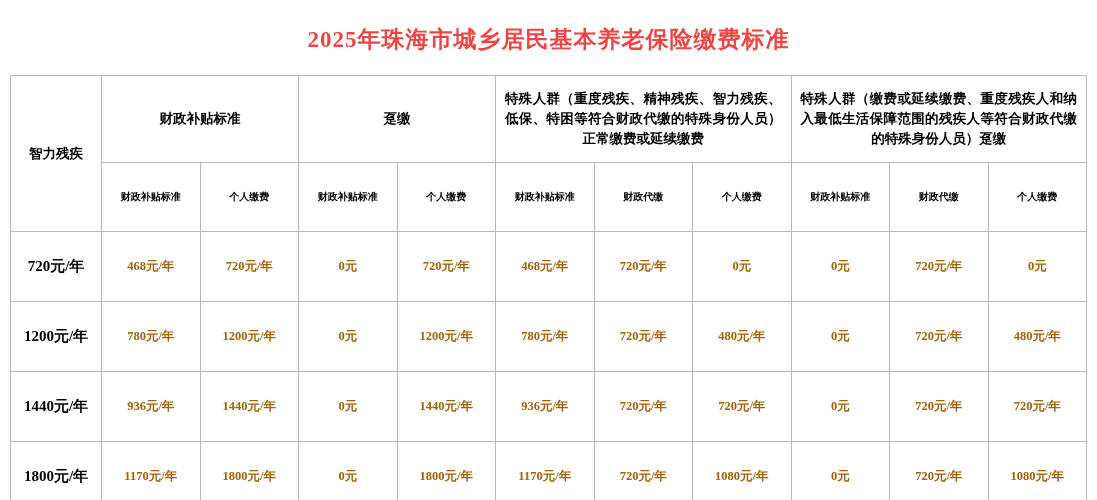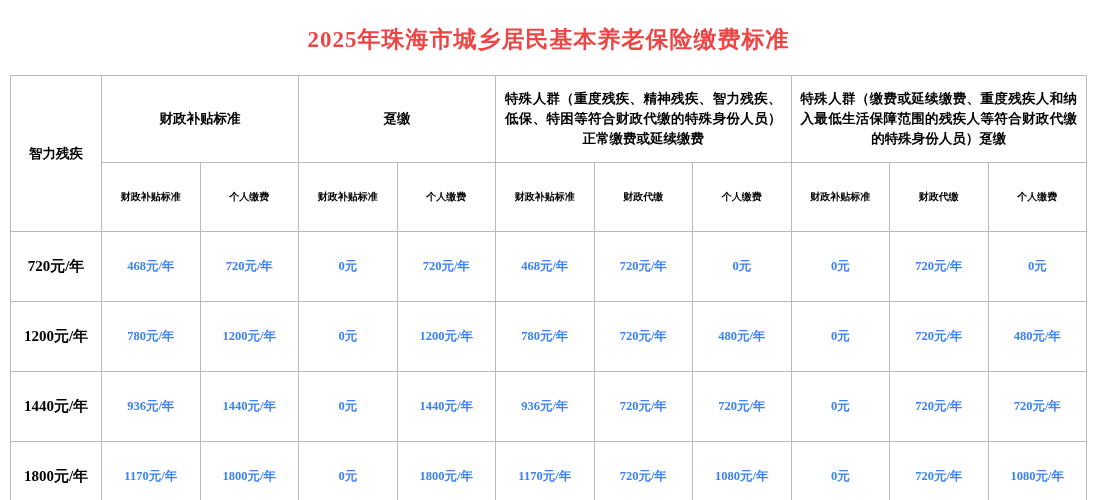--- a/index.html
+++ b/index.html
@@ -62,21 +62,21 @@
     height: 56px;
     font-size: 10px;
   }
   .tier-cell {
     font-size: 15px;
     font-weight: bold;
   }
   .data-cell {
     font-size: 12.5px;
     font-weight: bold;
-    color: #3b82f6;
+    color: #a16207;
   }
   tbody tr {
     height: 70px;
   }
   .col-tier   { width: 82px; }
   .col-a1     { width: 98px; }
   .col-a2     { width: 84px; }
   .col-b1     { width: 88px; }
   .col-b2     { width: 84px; }
   .col-c1     { width: 90px; }

